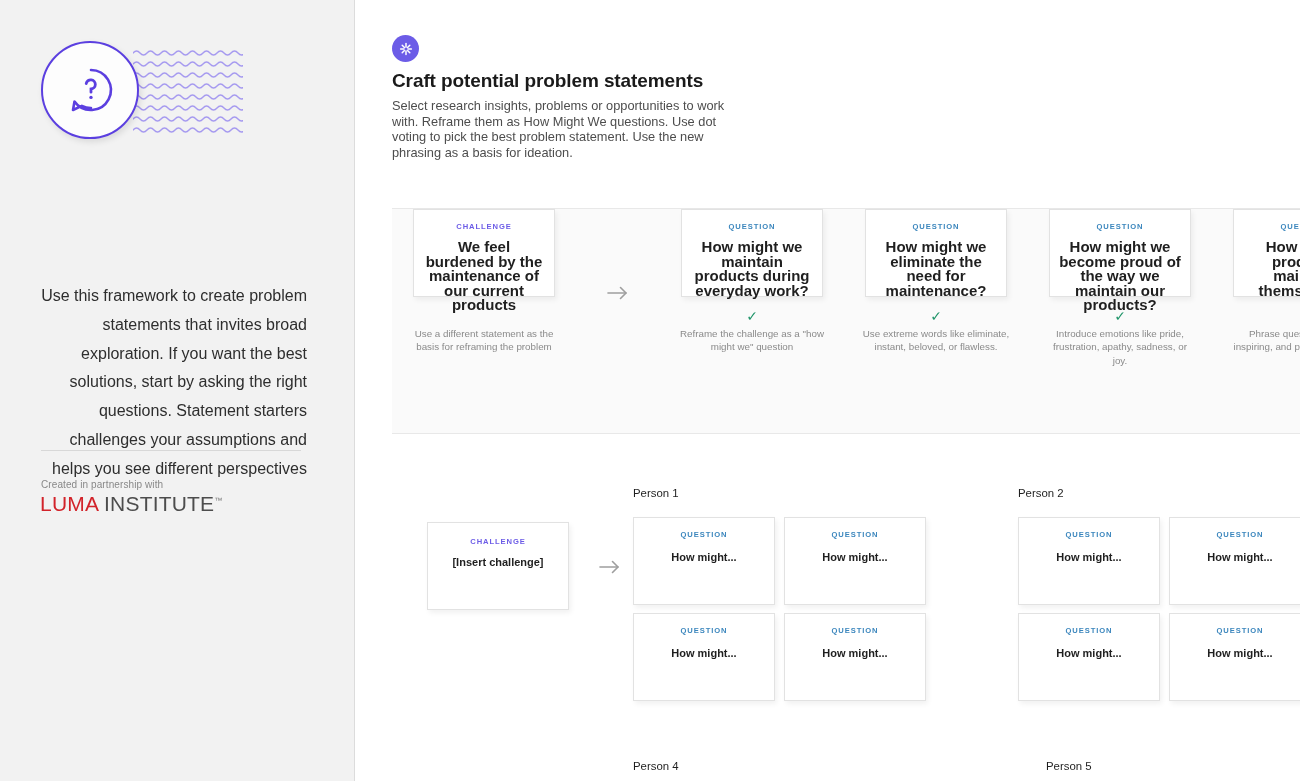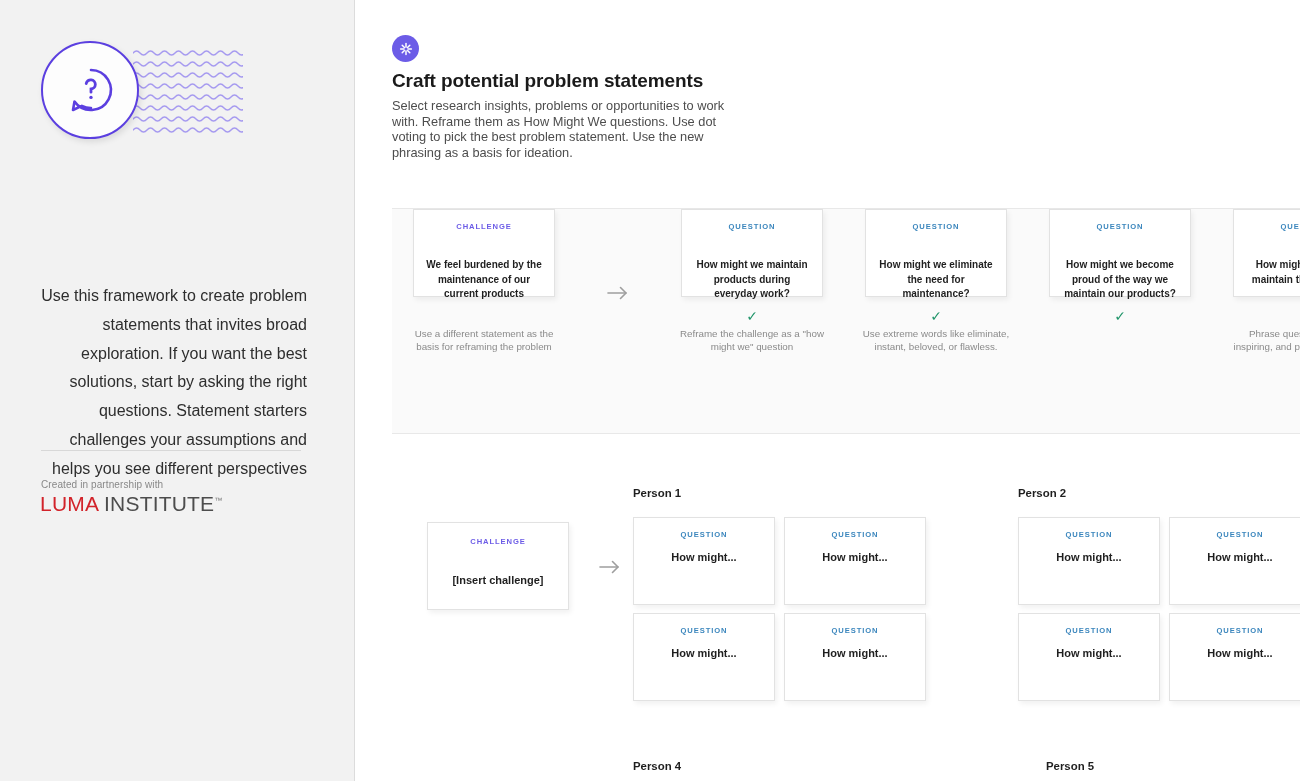--- a/index.html
+++ b/index.html
@@ -122,40 +122,40 @@
     padding: 12px 9px 0 9px;
     text-align: center;
   }
   .kicker {
     font-size: 7.6px; font-weight: bold; letter-spacing: 0.9px;
     text-transform: uppercase;
   }
   .kicker.challenge { color: #6c5ce7; }
   .kicker.question  { color: #3b86bd; }
   .card-text {
-    margin-top: 27px;
-    font-size: 10px; line-height: 14.6px;
+    margin-top: 9px;
+    font-size: 15px; line-height: 14.6px;
     font-weight: bold; color: #1f1f1f;
   }
   .ex-check {
     margin-top: 12px; height: 14px;
     color: #20956a; font-size: 14px; line-height: 14px;
   }
   .ex-check.empty { visibility: hidden; }
   .ex-caption {
     margin-top: 4px;
     font-size: 9.8px; line-height: 13.4px;
     color: #8a8a8a; text-align: center; width: 150px;
   }
 
   
   .tpl-area { position: absolute; left: 0; top: 460px; width: 945px; }
   .person-label {
     position: absolute;
-    font-size: 11.4px; font-weight: bold; color: #1f1f1f;
+    font-size: 11.4px; font-weight: normal; color: #1f1f1f;
   }
   .tpl-challenge {
     position: absolute; left: 72px; top: 62px;
     width: 142px; height: 88px;
     padding: 14px 9px 0 9px; text-align: center;
   }
   .tpl-challenge .card-text { font-weight: bold; font-size: 11px; text-align: center; }
   .tpl-arrow {
     position: absolute; left: 240px; top: 92px;
     width: 30px; height: 30px;
@@ -260,20 +260,21 @@
             </div>
             <div class="ex-check">✓</div>
             <div class="ex-caption">Use extreme words like eliminate, instant, beloved, or flawless.</div>
           </div>
           <div class="ex-col">
             <div class="card ex-card">
               <div class="kicker question">QUESTION</div>
               <div class="card-text">How might we become proud of the way we maintain our products?</div>
             </div>
             <div class="ex-check">✓</div>
+            <div class="ex-caption">Introduce emotions like pride, frustration, apathy, sadness, or joy.</div>
           </div>
           <div class="ex-col">
             <div class="card ex-card">
               <div class="kicker question">QUESTION</div>
               <div class="card-text">How might products maintain themselves?</div>
             </div>
             <div class="ex-check">✓</div>
             <div class="ex-caption">Phrase questions in bold, inspiring, and provocative terms.</div>
           </div>
         </div>

